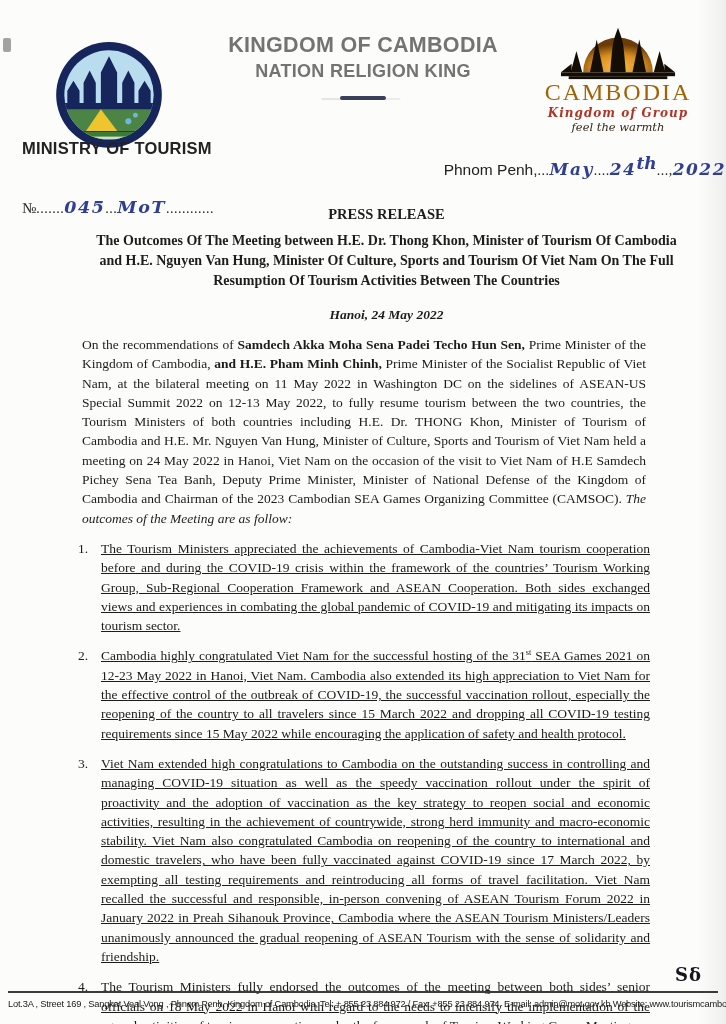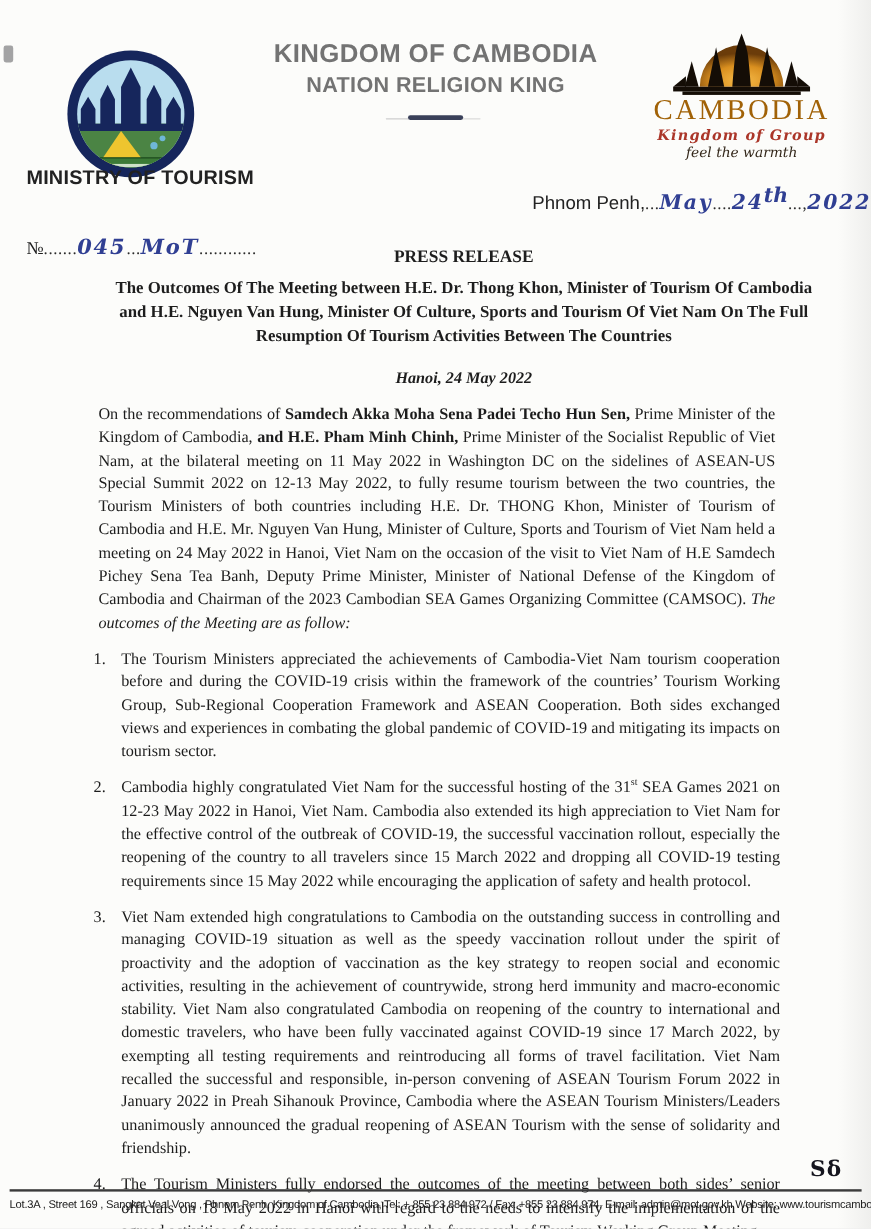--- a/index.html
+++ b/index.html
@@ -49,21 +49,21 @@
   .subject { width:592px; margin:8px auto 0; font-weight:700; font-size:14px;
     line-height:1.42; }
   .dateline { margin-top:16px; font-weight:700; font-style:italic; font-size:13.5px; }
 
   
   .body-block { position:absolute; top:331px; left:78px; width:572px;
     font-size:13.5px; line-height:1.43; color:#1c1c1c; }
   .intro { margin:4px; text-align:justify; }
   .num-item { display:flex; margin-top:11px; }
   .num { flex:0 0 23px; }
-  .item-text { flex:1; text-align:justify; }
+  .item-text { flex:1; text-align:justify;text-decoration:underline; }
   .body-block sup { font-size:0.62em; line-height:0; }
 
   
   .page-mark { position:absolute; right:24px; top:964px; font-family:"DejaVu Serif", serif;
     font-weight:700; font-size:18px; color:#15151e; letter-spacing:1px; }
   .footer-rule { position:absolute; left:8px; right:8px; top:991px; height:2px; background:#3b3b3b; }
   .address { position:absolute; left:8px; right:2px; top:999px;
     font-family:"Liberation Sans", sans-serif; font-size:9.3px; letter-spacing:-0.2px;
     color:#202020; white-space:nowrap; }
 </style>

